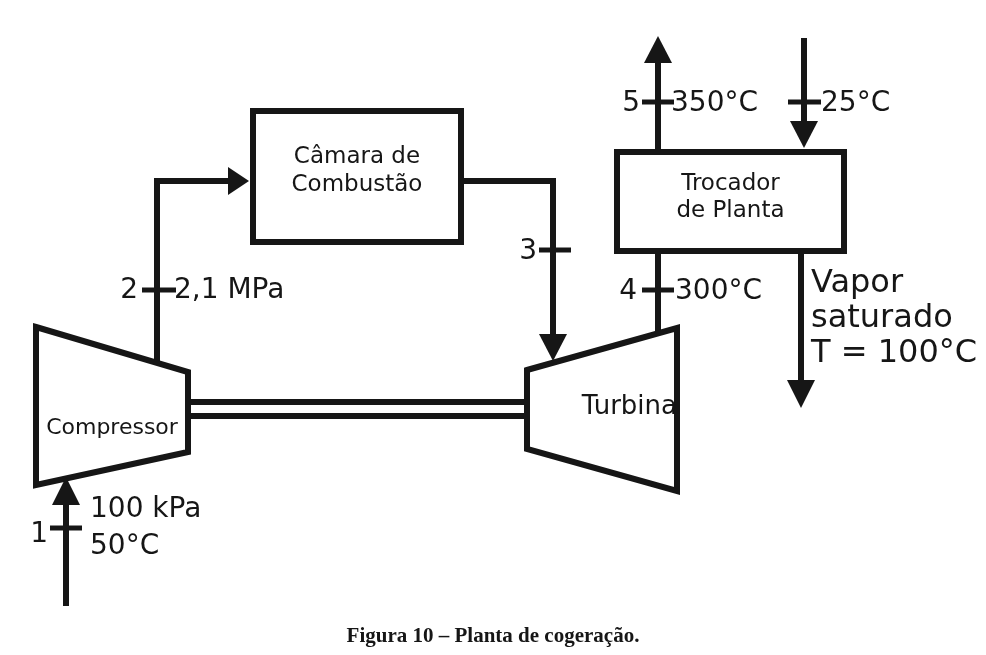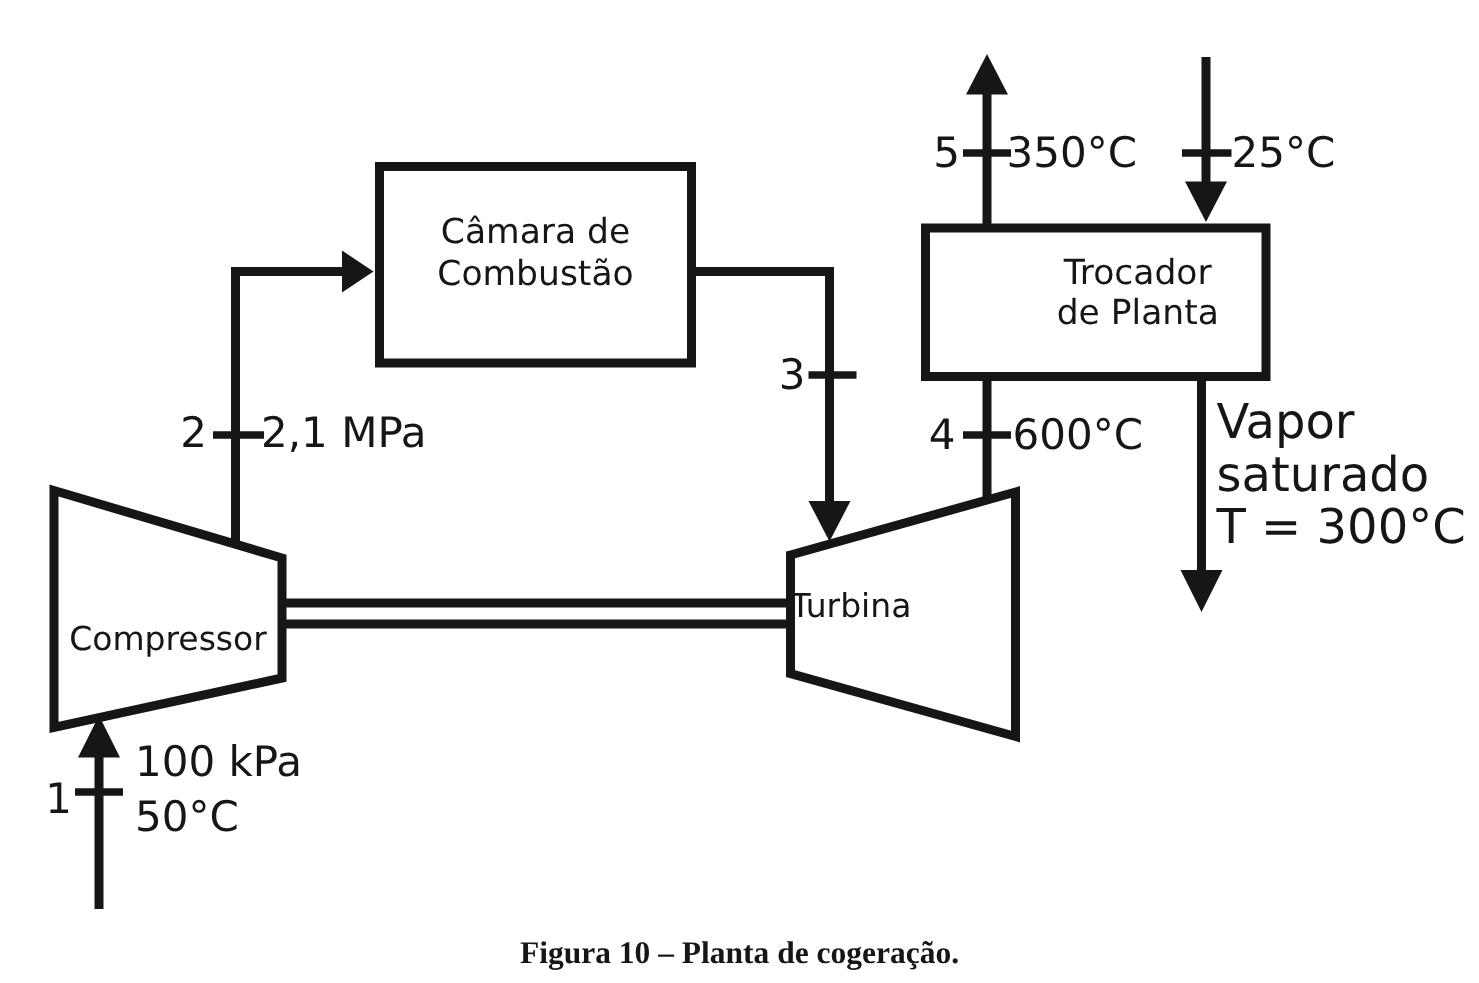--- a/index.html
+++ b/index.html
@@ -11,21 +11,21 @@
     position:relative;
     width:986px;height:655px;
     background:var(--bg);
     font-family:"DejaVu Sans",sans-serif;
     color:var(--ink);
     overflow:hidden;
   }
   .stage svg{position:absolute;left:0;top:0;}
   .lbl{position:absolute;white-space:nowrap;}
   .comp-label{font-size:22px;line-height:26px;text-align:center;}
-  .turb-label{font-size:22px;line-height:26px;text-align:left;}
+  .turb-label{font-size:26px;line-height:26px;text-align:right;}
   .box-label{font-size:23px;line-height:28px;text-align:center;}
   .state{font-size:28px;line-height:32px;}
   .state.num{text-align:right;}
   .steam-block{font-size:32px;line-height:35px;}
   .caption{
     position:absolute;left:0;right:0;top:622px;
     text-align:center;
     font-family:"Liberation Serif",serif;
     font-weight:bold;font-size:21px;line-height:26px;
   }
@@ -84,43 +84,43 @@
 
   <div class="lbl comp-label" style="left:36px;top:414px;width:152px;">Compressor</div>
 
   <div class="lbl box-label" style="left:250px;top:141px;width:214px;">
     <div>Câmara de</div>
     <div>Combustão</div>
   </div>
 
   <div class="lbl turb-label" style="left:527px;top:392px;width:150px;">Turbina</div>
 
-  <div class="lbl box-label" style="left:614px;top:169px;width:233px;line-height:27px;padding-left:28px;">
+  <div class="lbl box-label" style="left:614px;top:169px;width:233px;line-height:27px;">
     <div>Trocador</div>
     <div>de Planta</div>
   </div>
 
   <div class="lbl state num" style="left:22px;top:517px;width:26px;">1</div>
   <div class="lbl state" style="left:90px;top:492px;">100 kPa</div>
   <div class="lbl state" style="left:90px;top:529px;">50°C</div>
 
   <div class="lbl state num" style="left:110px;top:273px;width:28px;">2</div>
   <div class="lbl state" style="left:174px;top:273px;">2,1 MPa</div>
 
   <div class="lbl state num" style="left:509px;top:234px;width:28px;">3</div>
 
   <div class="lbl state num" style="left:609px;top:274px;width:28px;">4</div>
-  <div class="lbl state" style="left:675px;top:274px;">600°C</div>
+  <div class="lbl state" style="left:675px;top:274px;">300°C</div>
 
   <div class="lbl state num" style="left:612px;top:86px;width:28px;">5</div>
   <div class="lbl state" style="left:671px;top:86px;">350°C</div>
 
   <div class="lbl state" style="left:821px;top:86px;">25°C</div>
 
   <div class="lbl steam-block" style="left:811px;top:264px;">
     <div>Vapor</div>
     <div>saturado</div>
-    <div>T = 300°C</div>
+    <div>T = 100°C</div>
   </div>
 
   <div class="caption">Figura 10 – Planta de cogeração.</div>
 
 </div>
 
 </body></html>

